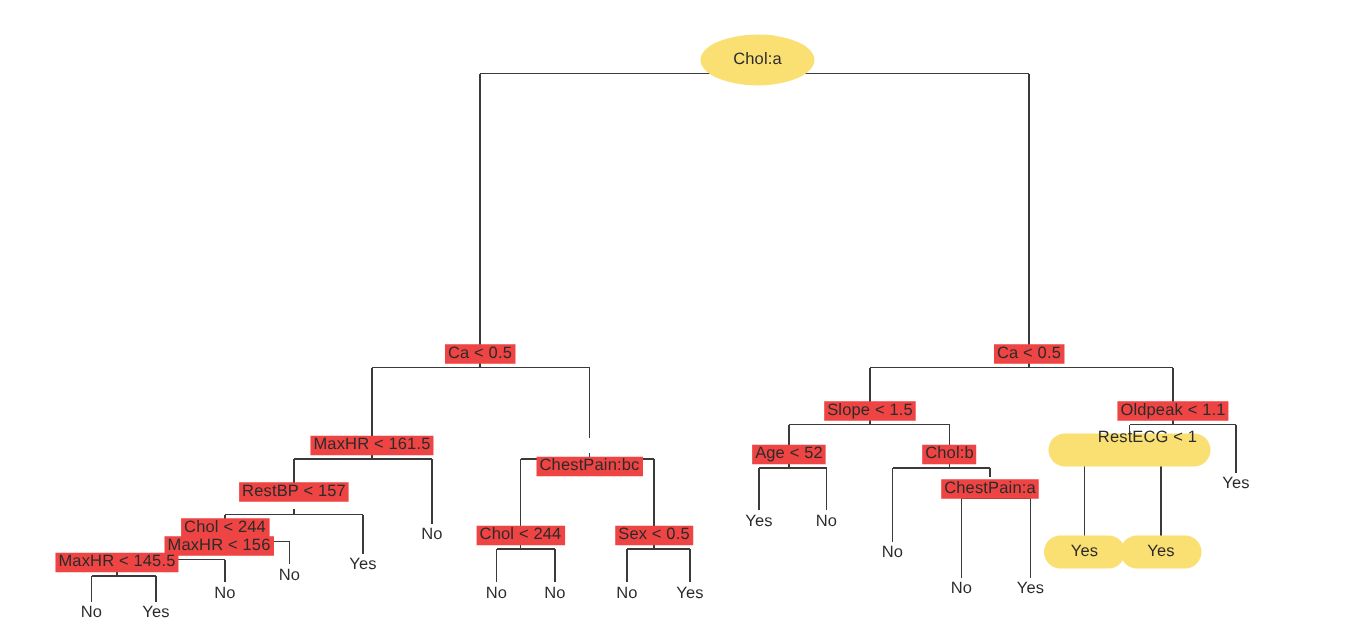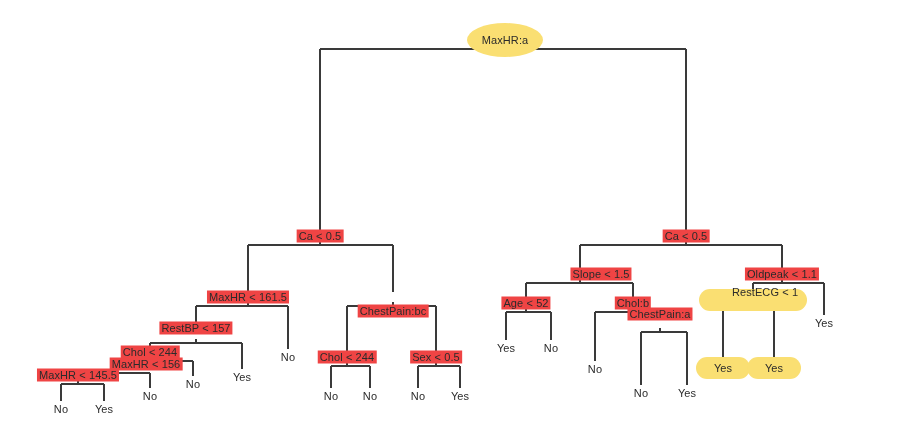--- a/index.html
+++ b/index.html
@@ -138,36 +138,36 @@
       <line x1="723" y1="309" x2="723" y2="360" stroke="#3a3a3a" stroke-width="1.2" shape-rendering="crispEdges"></line>
       <line x1="774" y1="309" x2="774" y2="360" stroke="#3a3a3a" stroke-width="1.2" shape-rendering="crispEdges"></line>
     </svg>
   <div id="highlight-layer">
       <div class="hl blob" style="left: 467px; top: 23px; width: 76px; height: 34px; background: rgb(250, 223, 114);"></div>
       <div class="hl pill" style="left: 699px; top: 289px; width: 108px; height: 22px; background: rgb(250, 223, 114);"></div>
       <div class="hl pill" style="left: 696px; top: 357px; width: 54px; height: 22px; background: rgb(250, 223, 114);"></div>
       <div class="hl pill" style="left: 747px; top: 357px; width: 54px; height: 22px; background: rgb(250, 223, 114);"></div>
     </div>
   <div id="label-layer">
-      <div class="node-label on-hl" style="left: 505px; top: 40px;">MaxHR:a</div>
+      <div class="node-label on-hl" style="left: 505px; top: 40px;">Chol:a</div>
       <div class="node-label" style="left: 320px; top: 236px;">Ca &lt; 0.5</div>
       <div class="node-label" style="left: 686px; top: 236px;">Ca &lt; 0.5</div>
       <div class="node-label" style="left: 248px; top: 297px;">MaxHR &lt; 161.5</div>
       <div class="node-label" style="left: 393px; top: 311px;">ChestPain:bc</div>
-      <div class="node-label" style="left: 580px; top: 274px; margin-left: 21px;">Slope &lt; 1.5</div>
+      <div class="node-label" style="left: 580px; top: 274px;">Slope &lt; 1.5</div>
       <div class="node-label" style="left: 782px; top: 274px;">Oldpeak &lt; 1.1</div>
       <div class="node-label" style="left: 196px; top: 328px;">RestBP &lt; 157</div>
       <div class="node-label" style="left: 150px; top: 352px;">Chol &lt; 244</div>
       <div class="node-label" style="left: 114px; top: 364px; margin-left: 32px;">MaxHR &lt; 156</div>
       <div class="node-label" style="left: 78px; top: 375px;">MaxHR &lt; 145.5</div>
       <div class="node-label" style="left: 347px; top: 357px;">Chol &lt; 244</div>
       <div class="node-label" style="left: 436px; top: 357px;">Sex &lt; 0.5</div>
       <div class="node-label" style="left: 526px; top: 303px;">Age &lt; 52</div>
       <div class="node-label" style="left: 633px; top: 303px;">Chol:b</div>
-      <div class="node-label" style="left: 660px; top: 314px;">ChestPain:a</div>
+      <div class="node-label" style="left: 660px; top: 326px;">ChestPain:a</div>
       <div class="node-label on-hl" style="left: 753px; top: 292px; margin-left: 12px;">RestECG &lt; 1</div>
       <div class="leaf-label on-hl" style="left: 61px; top: 409px;">No</div>
       <div class="leaf-label on-hl" style="left: 104px; top: 409px;">Yes</div>
       <div class="leaf-label on-hl" style="left: 150px; top: 396px;">No</div>
       <div class="leaf-label on-hl" style="left: 193px; top: 384px;">No</div>
       <div class="leaf-label on-hl" style="left: 242px; top: 377px;">Yes</div>
       <div class="leaf-label on-hl" style="left: 288px; top: 357px;">No</div>
       <div class="leaf-label on-hl" style="left: 331px; top: 396px;">No</div>
       <div class="leaf-label on-hl" style="left: 370px; top: 396px;">No</div>
       <div class="leaf-label on-hl" style="left: 418px; top: 396px;">No</div>

